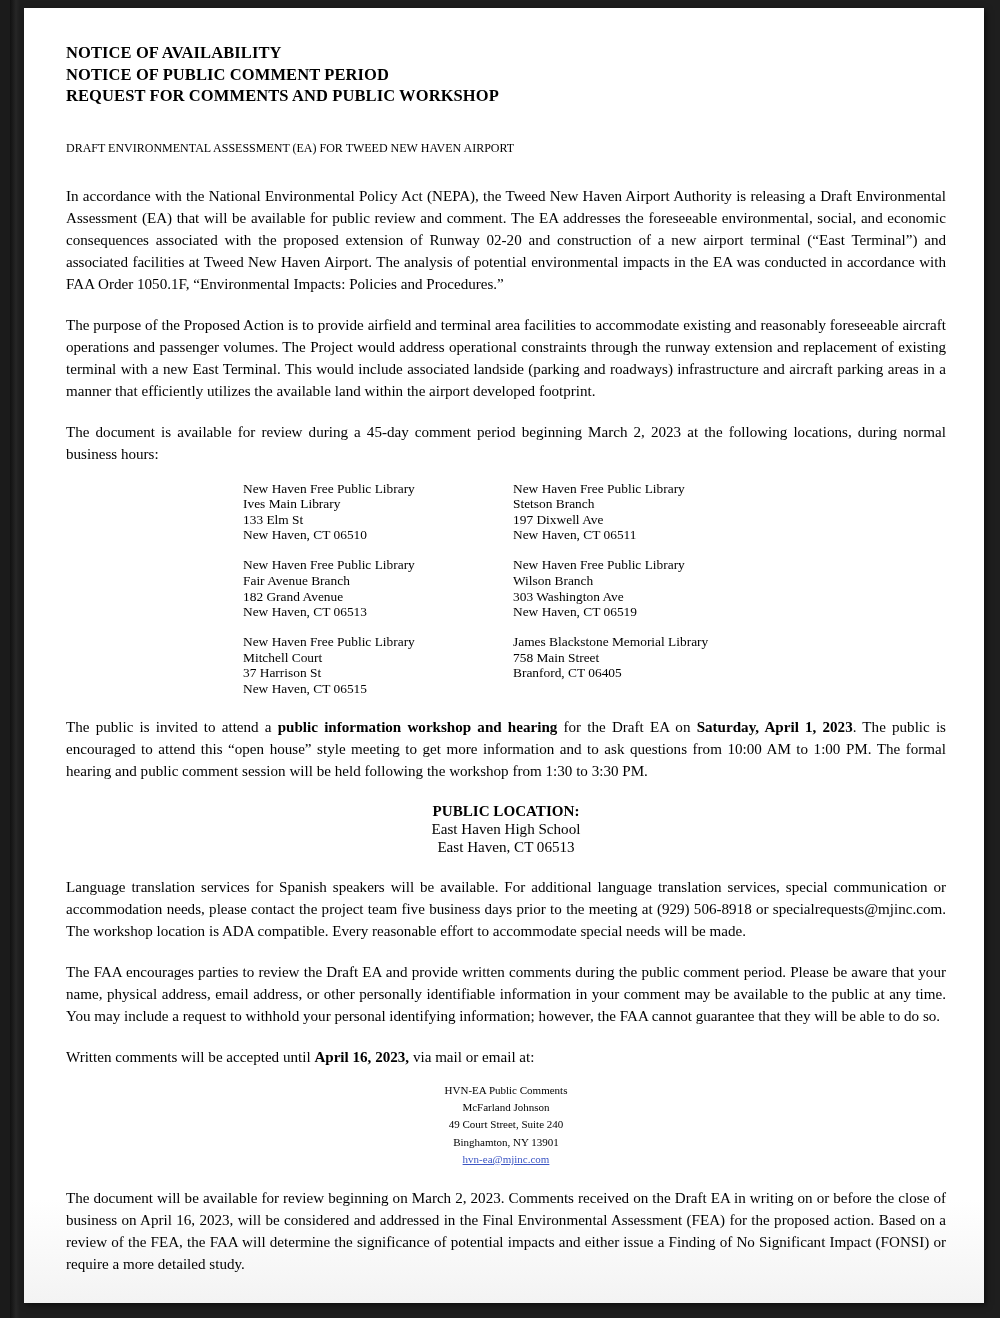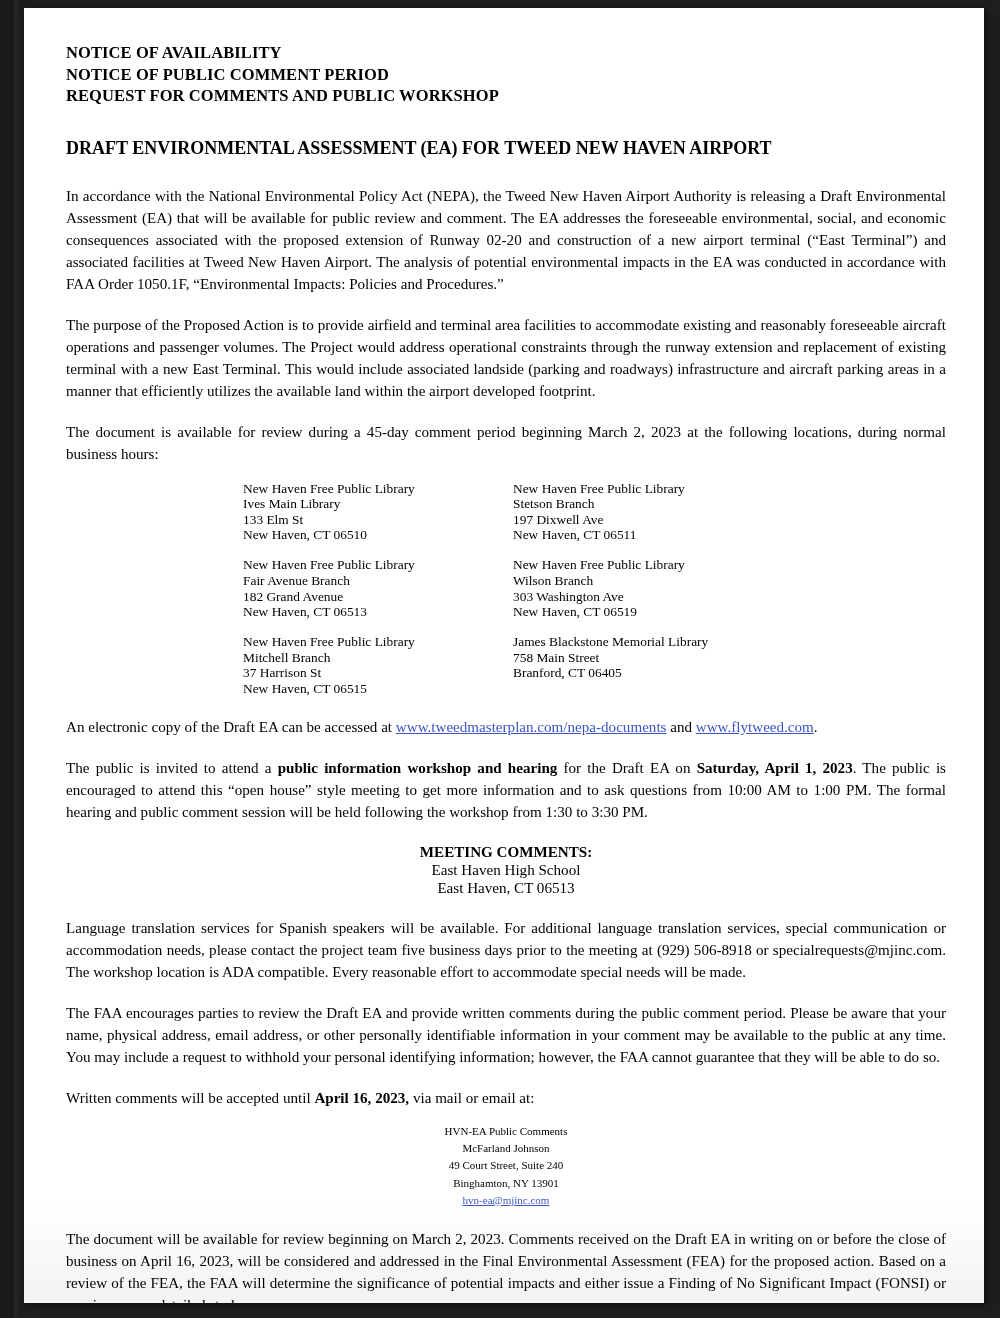--- a/index.html
+++ b/index.html
@@ -43,22 +43,22 @@
   .heading-block { margin: 0 0 0 0; }
   .heading-line {
     font-size: 16.5px;
     font-weight: bold;
     line-height: 21.5px;
     letter-spacing: 0.1px;
     color: #000;
     white-space: nowrap;
   }
   .doc-title {
-    font-size: 18px;
-    font-weight: bold;
+    font-size: 12px;
+    font-weight: normal;
     line-height: 21px;
     margin-top: 31px;
     color: #000;
     white-space: nowrap;
   }
 
   p.para {
     font-size: 15.1px;
     line-height: 22px;
     text-align: justify;
@@ -148,21 +148,21 @@
 
             <div class="addr-block">
               <div class="addr-line">New Haven Free Public Library</div>
               <div class="addr-line">Fair Avenue Branch</div>
               <div class="addr-line">182 Grand Avenue</div>
               <div class="addr-line">New Haven, CT 06513</div>
             </div>
 
             <div class="addr-block">
               <div class="addr-line">New Haven Free Public Library</div>
-              <div class="addr-line">Mitchell Branch</div>
+              <div class="addr-line">Mitchell Court</div>
               <div class="addr-line">37 Harrison St</div>
               <div class="addr-line">New Haven, CT 06515</div>
             </div>
 
           </div>
 
           <div class="addr-col right">
 
             <div class="addr-block">
               <div class="addr-line">New Haven Free Public Library</div>
@@ -181,26 +181,25 @@
             <div class="addr-block">
               <div class="addr-line">James Blackstone Memorial Library</div>
               <div class="addr-line">758 Main Street</div>
               <div class="addr-line">Branford, CT 06405</div>
             </div>
 
           </div>
         </div>
       </div>
 
-      <p class="para"><span>An electronic copy of the Draft EA can be accessed at </span><a class="link" href="#">www.tweedmasterplan.com/nepa-documents</a><span> and </span><a class="link" href="#">www.flytweed.com</a><span>.</span></p>
 
       <p class="para"><span>The public is invited to attend a </span><b>public information workshop and hearing</b><span> for the Draft EA on </span><b>Saturday, April 1, 2023</b><span>. The public is encouraged to attend this “open house” style meeting to get more information and to ask questions from 10:00 AM to 1:00 PM. The formal hearing and public comment session will be held following the workshop from 1:30 to 3:30 PM.</span></p>
 
       <div class="center-block">
-        <span class="cline ttl">MEETING COMMENTS:</span>
+        <span class="cline ttl">PUBLIC LOCATION:</span>
         <span class="cline">East Haven High School</span>
         <span class="cline">East Haven, CT 06513</span>
       </div>
 
       <p class="para">Language translation services for Spanish speakers will be available. For additional language translation services, special communication or accommodation needs, please contact the project team five business days prior to the meeting at (929) 506-8918 or specialrequests@mjinc.com. The workshop location is ADA compatible. Every reasonable effort to accommodate special needs will be made.</p>
 
       <p class="para">The FAA encourages parties to review the Draft EA and provide written comments during the public comment period. Please be aware that your name, physical address, email address, or other personally identifiable information in your comment may be available to the public at any time. You may include a request to withhold your personal identifying information; however, the FAA cannot guarantee that they will be able to do so.</p>
 
       <p class="para"><span>Written comments will be accepted until </span><b>April 16, 2023,</b><span> via mail or email at:</span></p>
 

